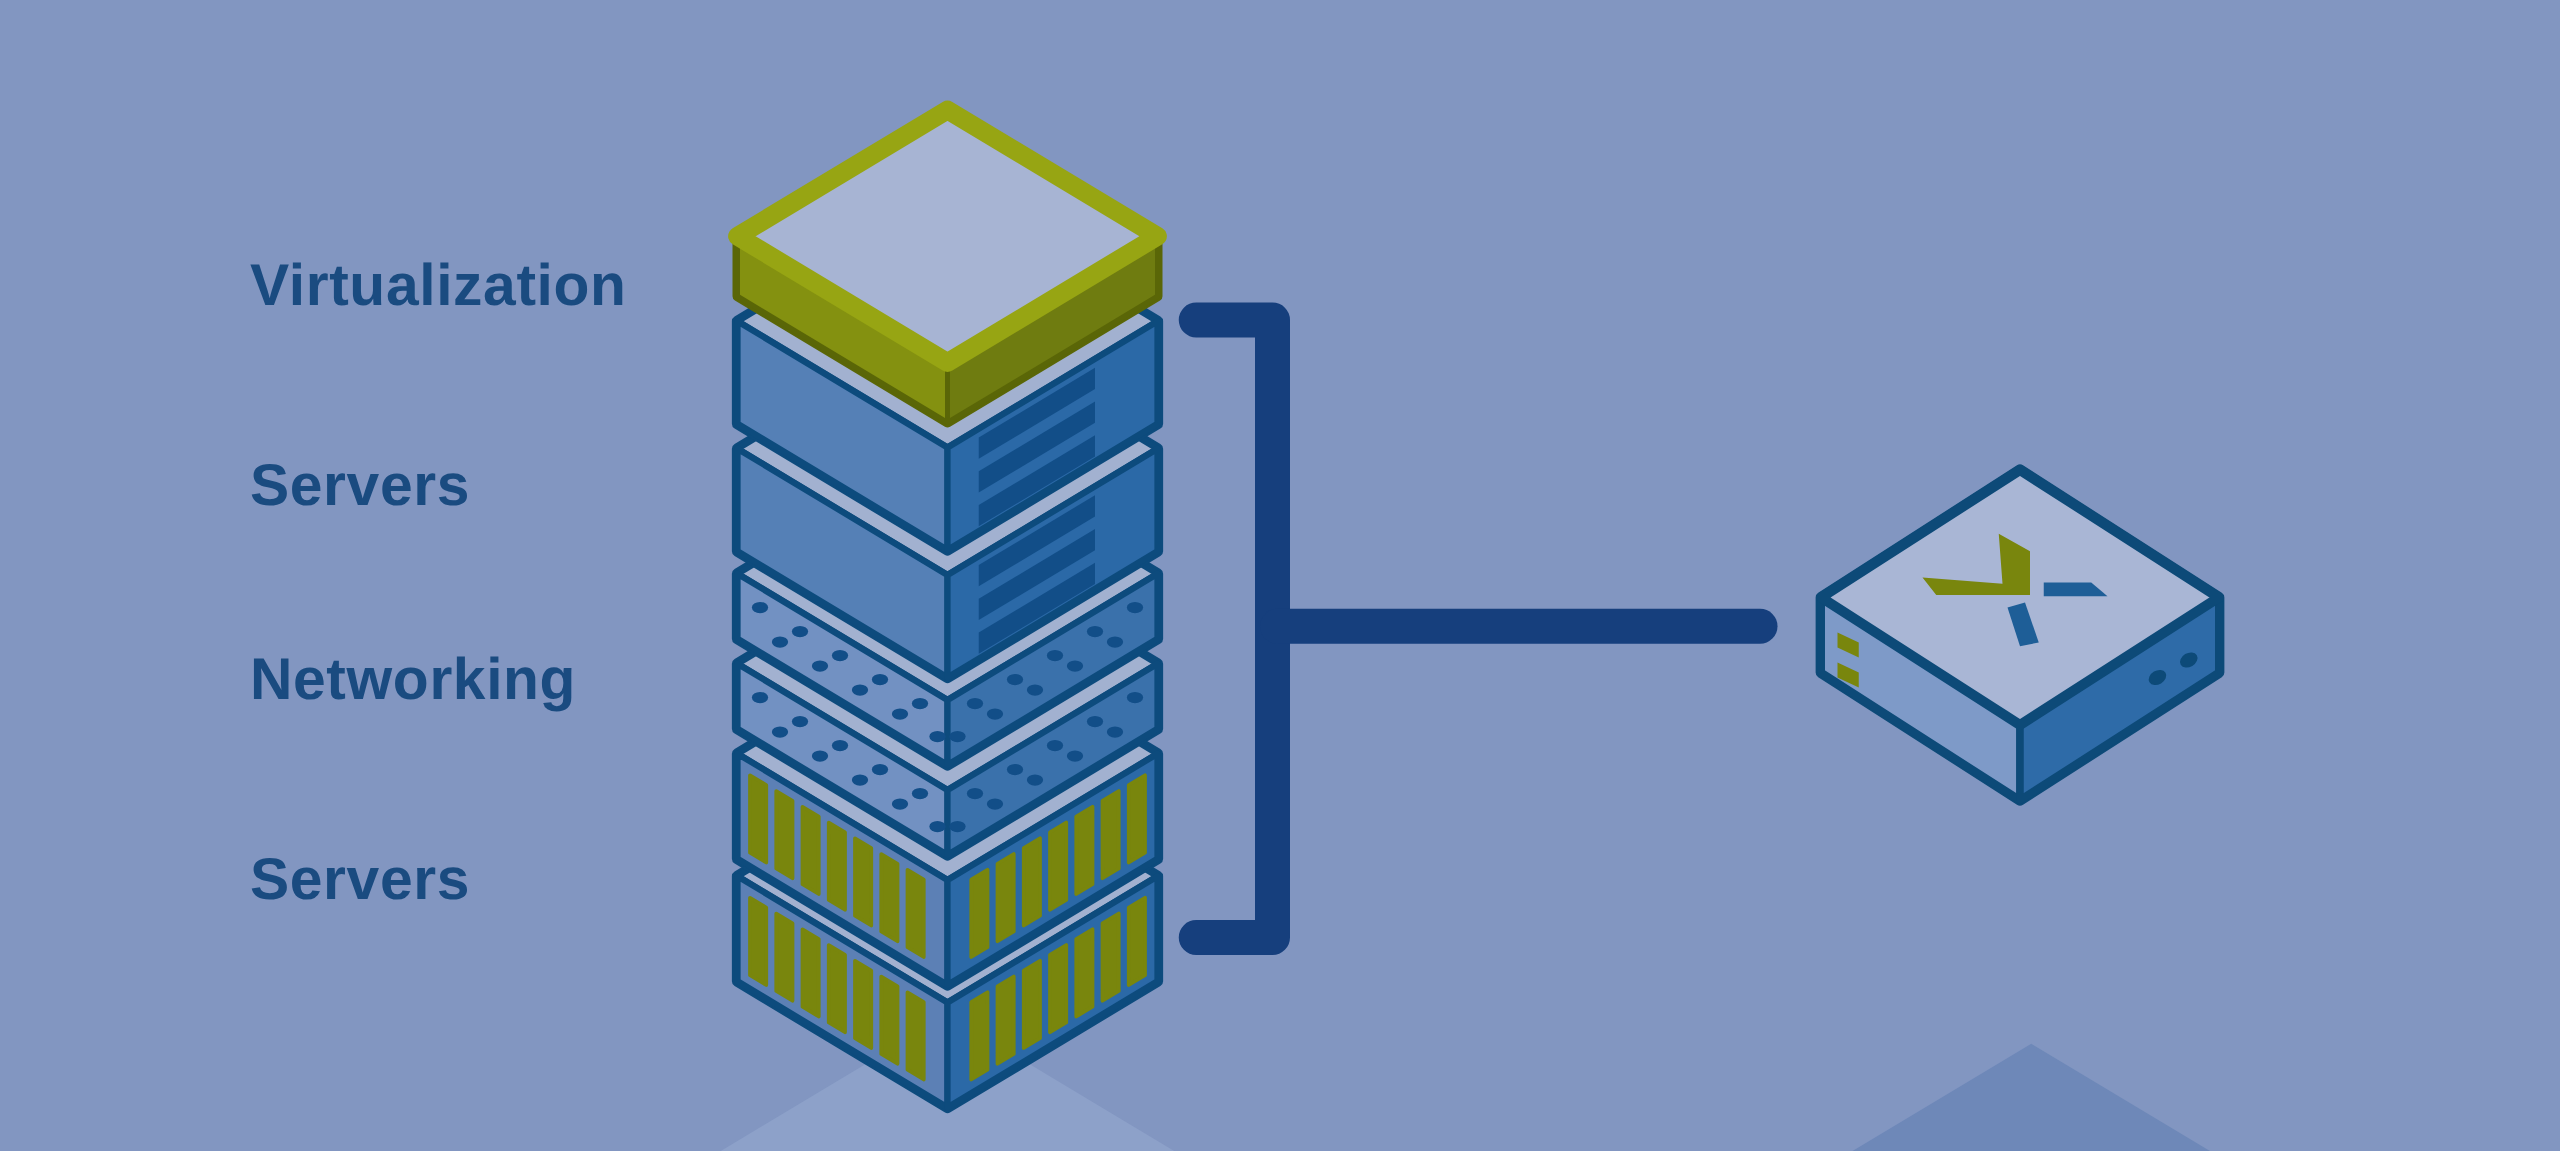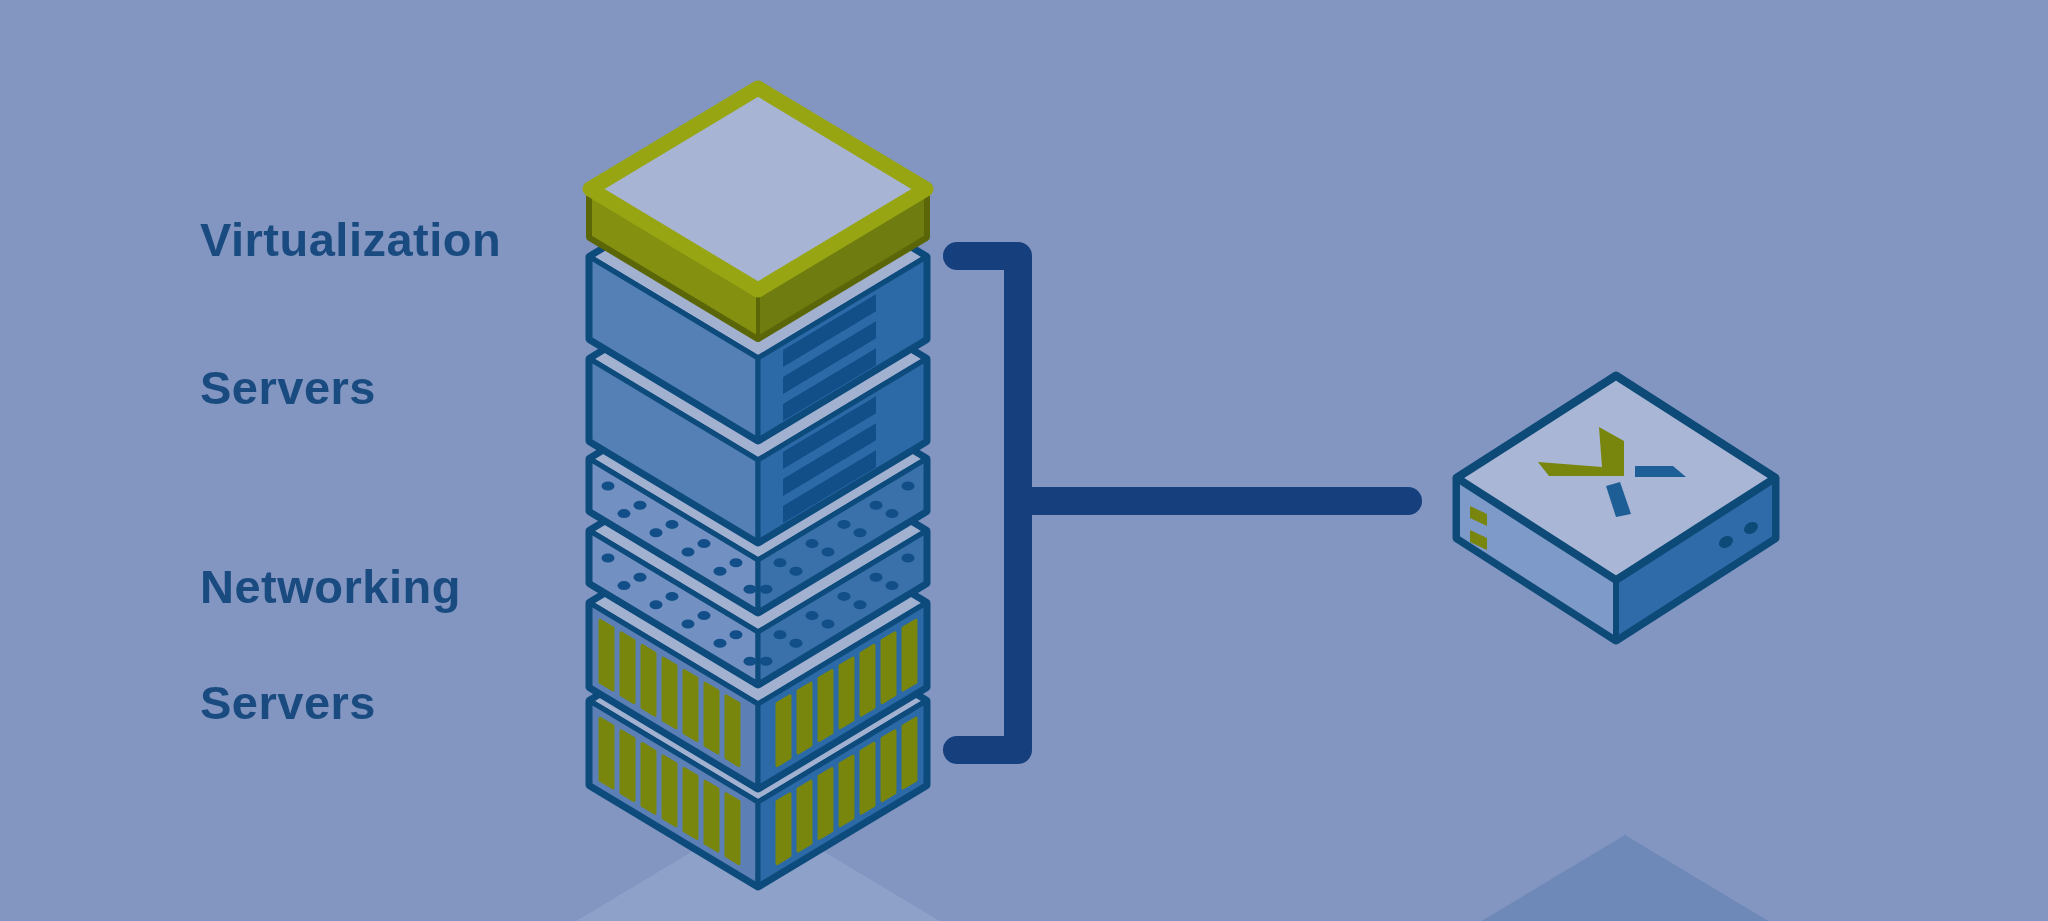--- a/index.html
+++ b/index.html
@@ -14,23 +14,23 @@
     position:absolute;
     left:200px;
     font-size:47px;
     font-weight:700;
     letter-spacing:0.5px;
     line-height:1;
     color:#1a4b80;
     white-space:nowrap;
     user-select:none;
   }
-  #label-virtualization{top:216px;}
+  #label-virtualization{top:204px;}
   #label-servers{top:364px;text-align:right;}
-  #label-networking{top:519px;margin-top:44px;}
+  #label-networking{top:519px;}
   #label-storage{top:679px;}
 </style>
 </head>
 <body>
 
 <div id="stage">
 
 <svg width="2048" height="921" viewBox="0 0 2048 921">
   <defs>
 

